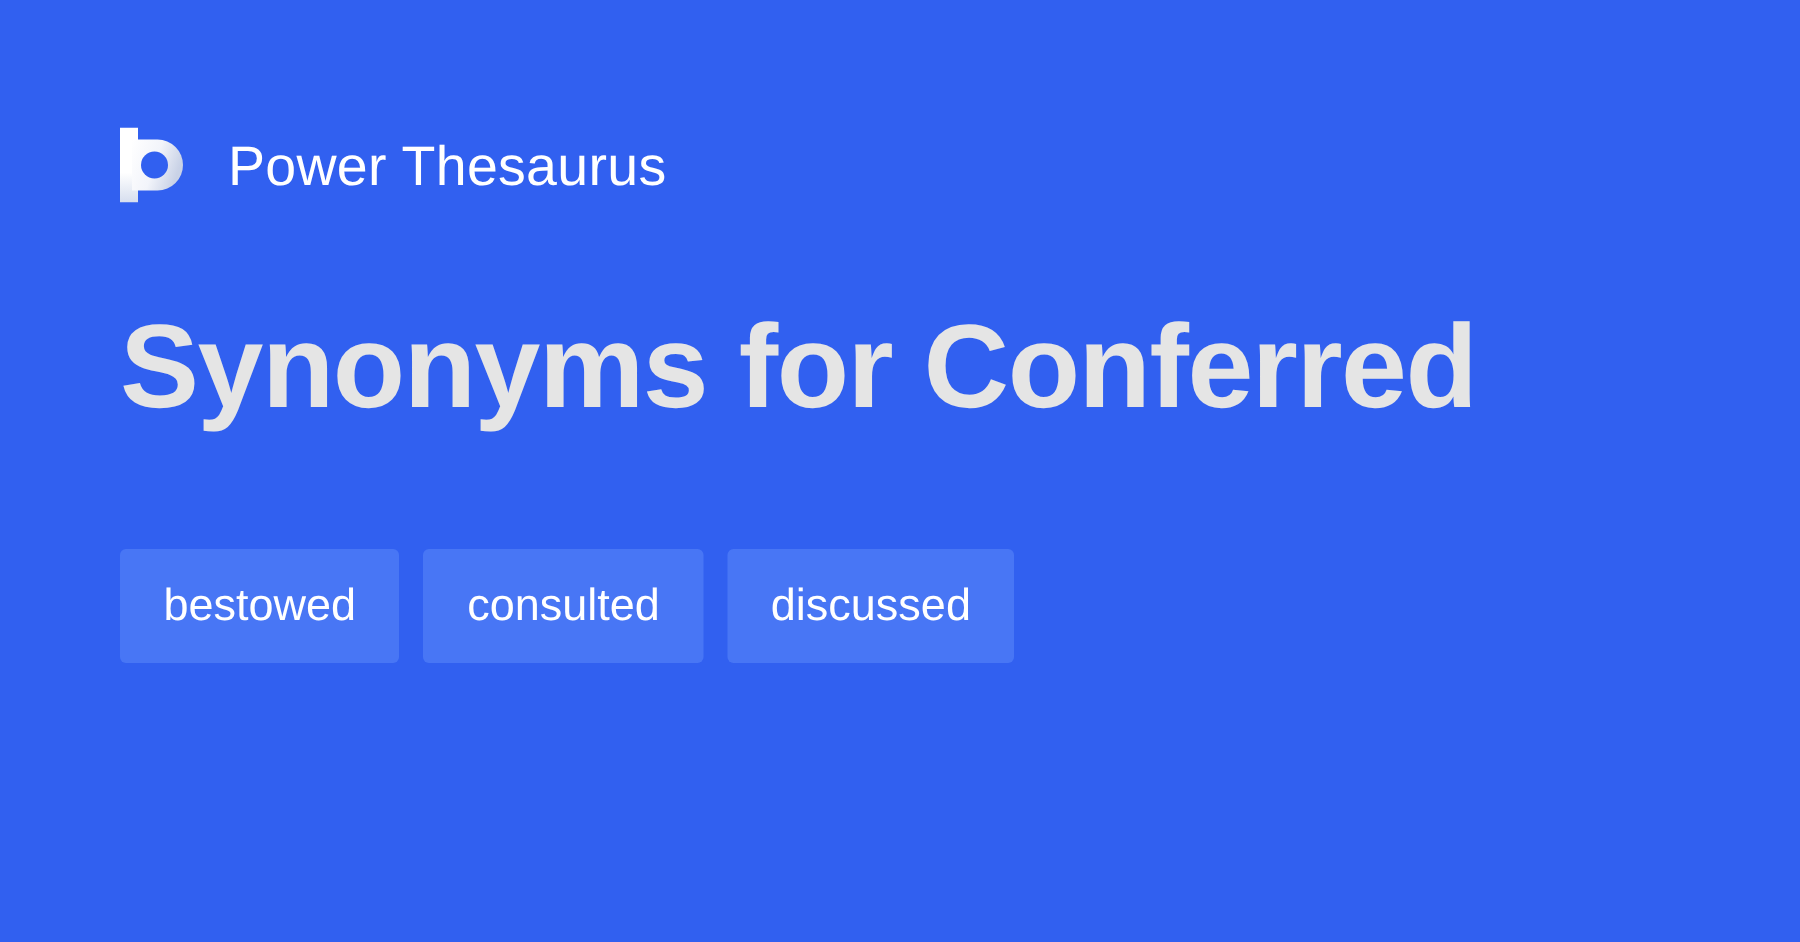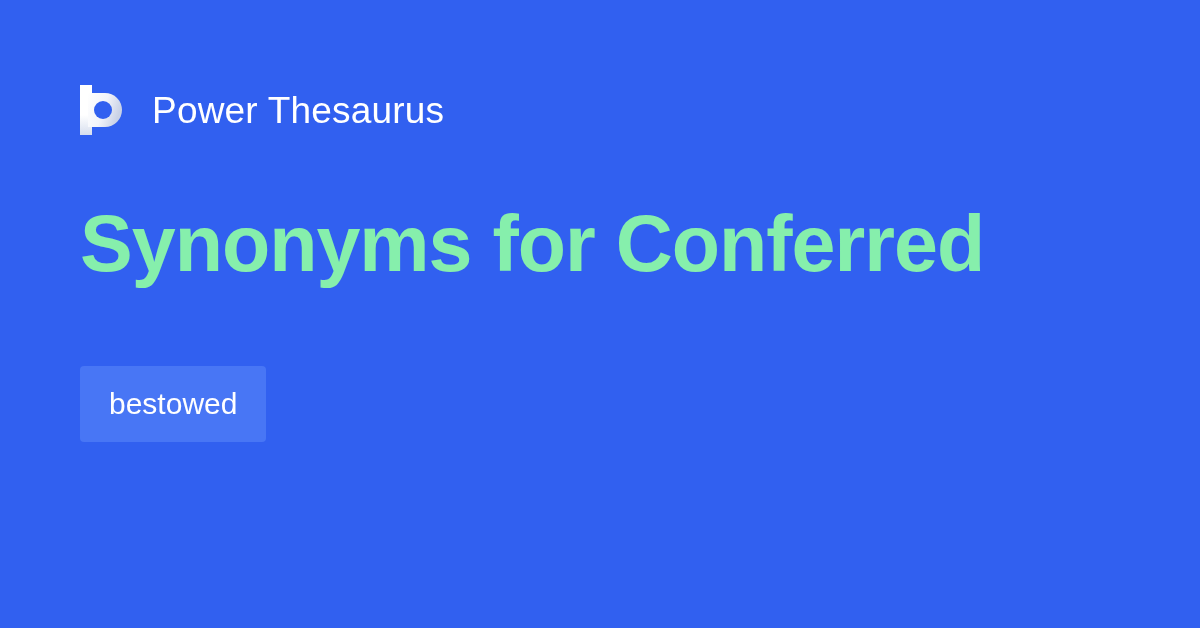--- a/index.html
+++ b/index.html
@@ -47,21 +47,21 @@
     white-space: nowrap;
     text-transform: capitalize;
   }
 
   
   .headline {
     position: absolute;
     left: 80px;
     top: 198px;
     margin: 0;
-    color: #86efac;
+    color: #e5e5e5;
     font-size: 79px;
     line-height: 92px;
     font-weight: 700;
     letter-spacing: -1px;
     white-space: nowrap;
   }
 
   
   .chips {
     position: absolute;
@@ -115,15 +115,17 @@
       <path d="M8 8 H25 A17 17 0 0 1 25 42 H8 Z" fill="url(#bowlGrad)"></path>
       <circle cx="23" cy="25" r="9" fill="#3160F0"></circle>
     </svg>
     <span class="brand-name">Power Thesaurus</span>
   </div>
 
   <h1 class="headline">Synonyms for Conferred</h1>
 
   <div class="chips">
     <div class="chip">bestowed</div>
+    <div class="chip">consulted</div>
+    <div class="chip">discussed</div>
   </div>
 
 </div>
 
 </body></html>

